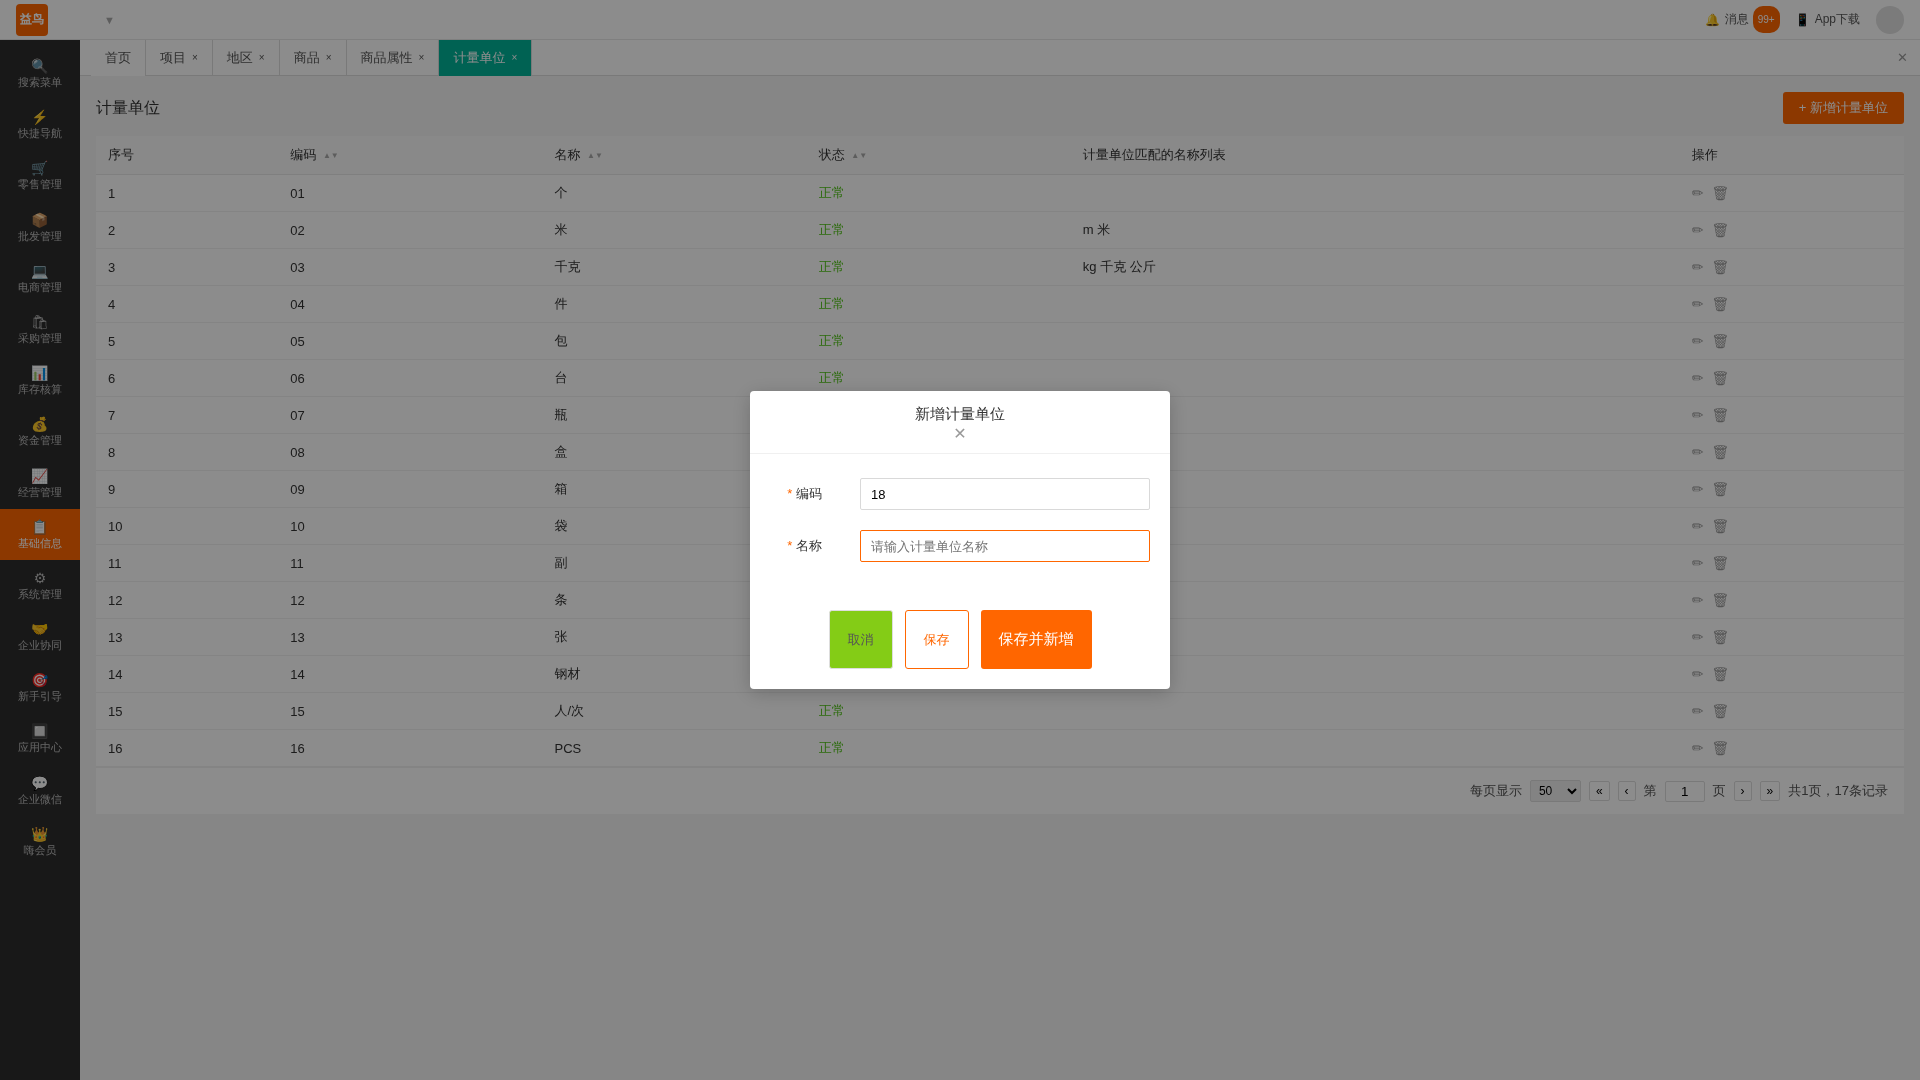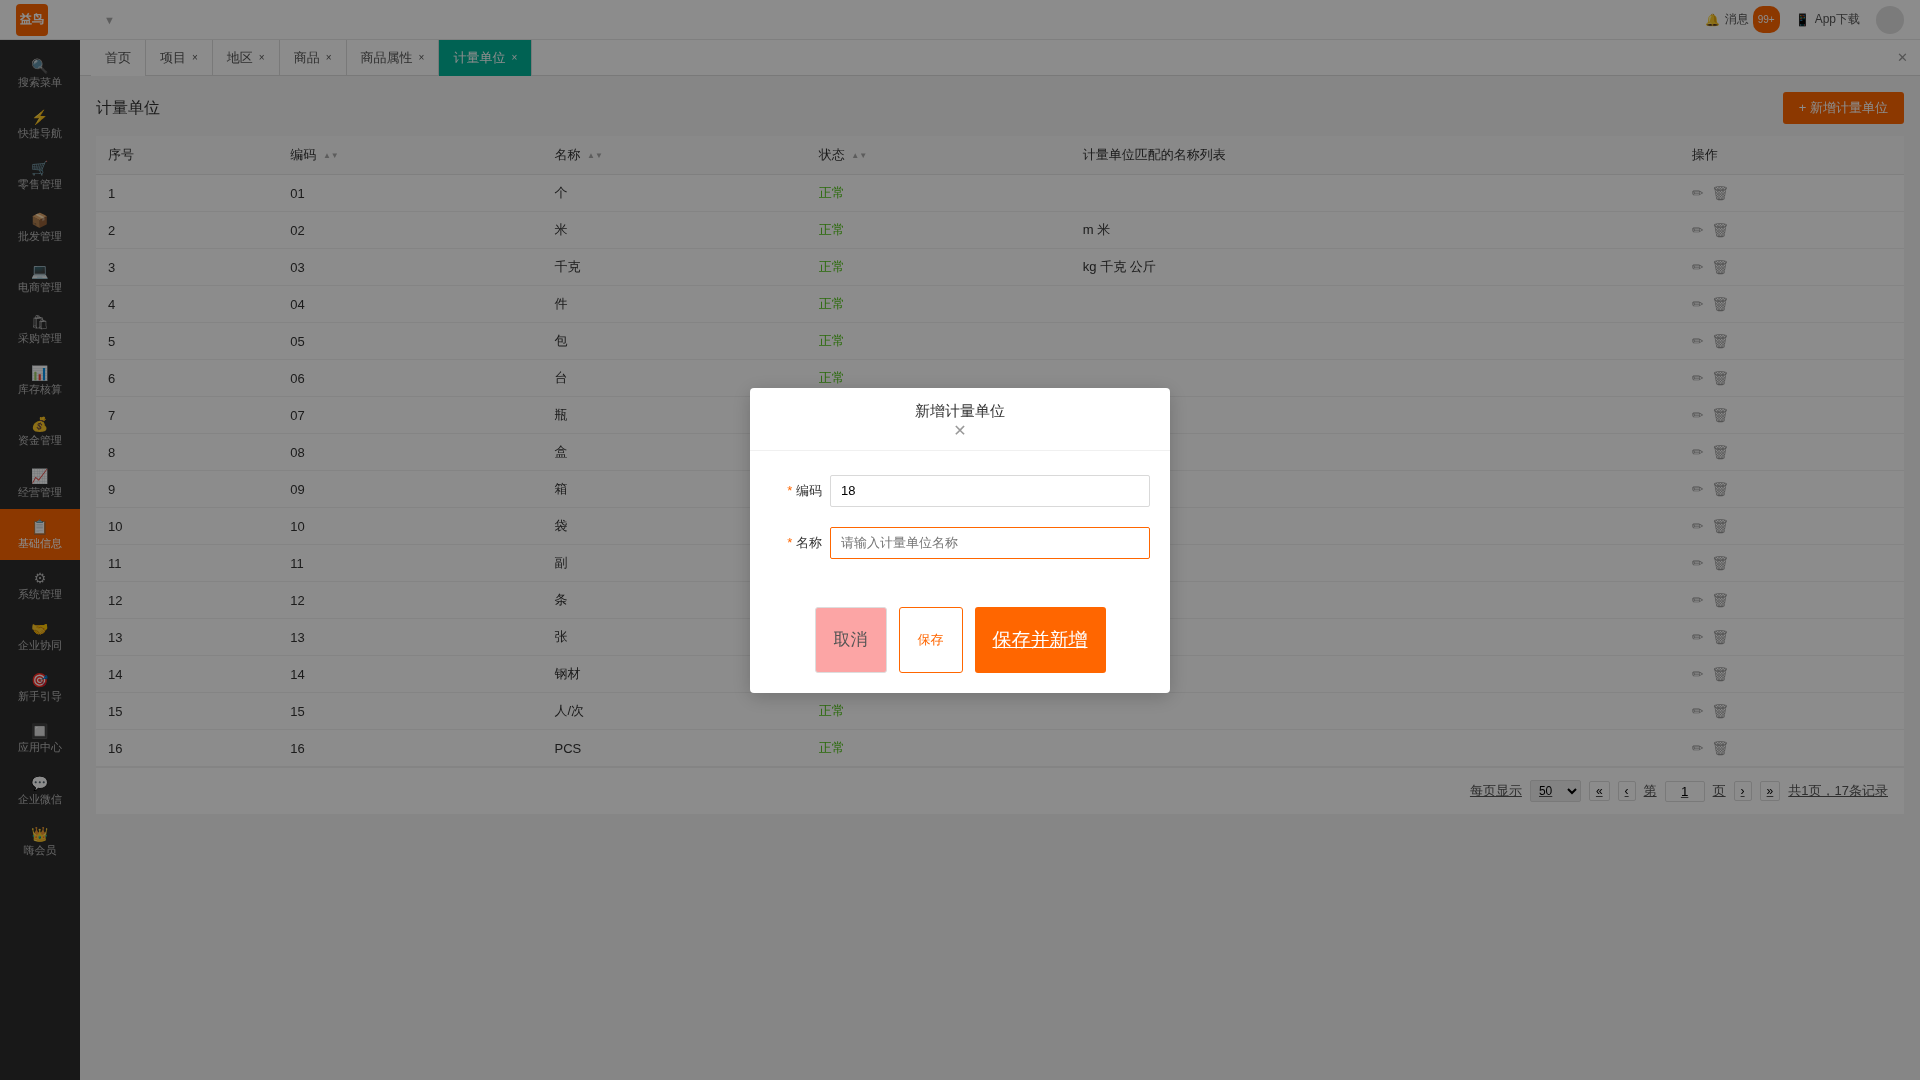--- a/index.html
+++ b/index.html
@@ -130,21 +130,20 @@
     .pagination {
       display: flex;
       align-items: center;
       justify-content: flex-end;
       padding: 12px 16px;
       background: #fff;
       border-top: 1px solid #f0f0f0;
       gap: 8px;
       font-size: 13px;
       color: #555;
-      text-decoration: underline;
     }
     .pagination-btn { cursor: pointer; padding: 2px 6px; border: 1px solid #ddd; border-radius: 2px; background: #fff; font-size: 12px; }
     .pagination-input { width: 40px; text-align: center; border: 1px solid #ddd; border-radius: 2px; padding: 2px 4px; }
     .page-size-select { border: 1px solid #ddd; border-radius: 2px; padding: 2px 4px; font-size: 12px; }
 
     
     .overlay {
       position: fixed;
       top: 0; left: 0; right: 0; bottom: 0;
       background: rgba(0,0,0,0.45);
@@ -180,55 +179,55 @@
     .form-label { width: 60px; text-align: right; font-size: 13px; color: #333; padding-right: 8px; }
     .form-label.required::before { content: '* '; color: #f60; }
     .form-input {
       flex: 1;
       height: 32px;
       border: 1px solid #d9d9d9;
       border-radius: 2px;
       padding: 0 10px;
       font-size: 13px;
       outline: none;
+      margin-left: 30px;
     }
     .form-input.active-input { border-color: #f60; }
     .modal-footer {
       display: flex;
       justify-content: center;
       gap: 12px;
       padding: 12px 20px 20px;
     }
     .btn-cancel {
       padding: 6px 18px;
       border: 1px solid #ddd;
       border-radius: 3px;
-      background: #fca5a5;
+      background: #84cc16;
       cursor: pointer;
-      font-size: 17px;
+      font-size: 13px;
       color: #555;
     }
     .btn-save {
       padding: 6px 18px;
       border: 1px solid #f60;
       border-radius: 3px;
       background: #fff;
       cursor: pointer;
       font-size: 13px;
       color: #f60;
     }
     .btn-save-new {
       padding: 20px 18px;
       border: none;
       border-radius: 3px;
       background: #f60;
       cursor: pointer;
-      font-size: 19px;
+      font-size: 15px;
       color: white;
-      text-decoration: underline;
     }
 
     th .sort-arrows { display: inline-flex; flex-direction: column; margin-left: 3px; font-size: 8px; color: #aaa; line-height: 1; vertical-align: middle; }
 
     .top-nav-close { margin-left: auto; padding: 0 12px; cursor: pointer; color: #999; }
   </style>
 </head>
 <body>
 
 <div class="top-bar">

